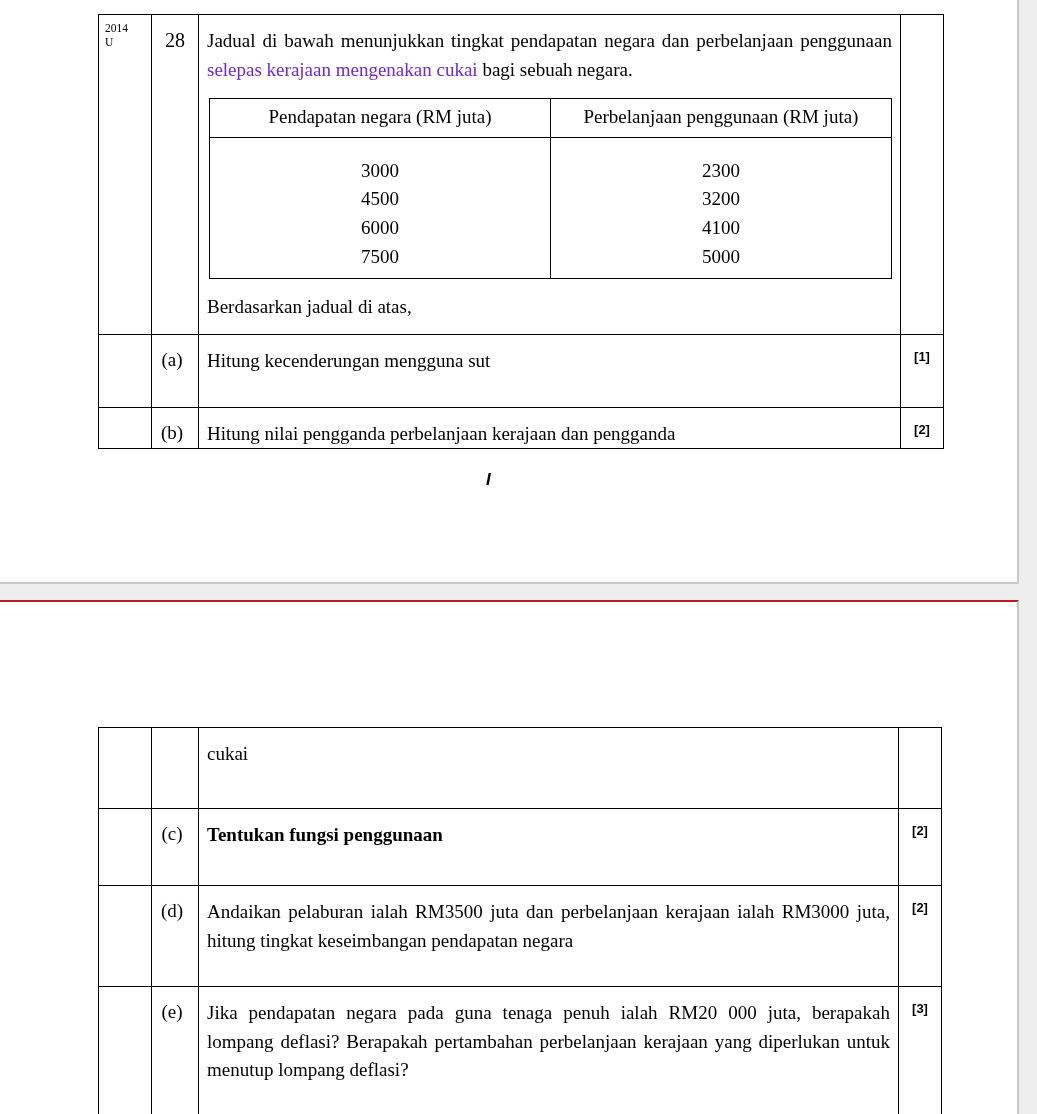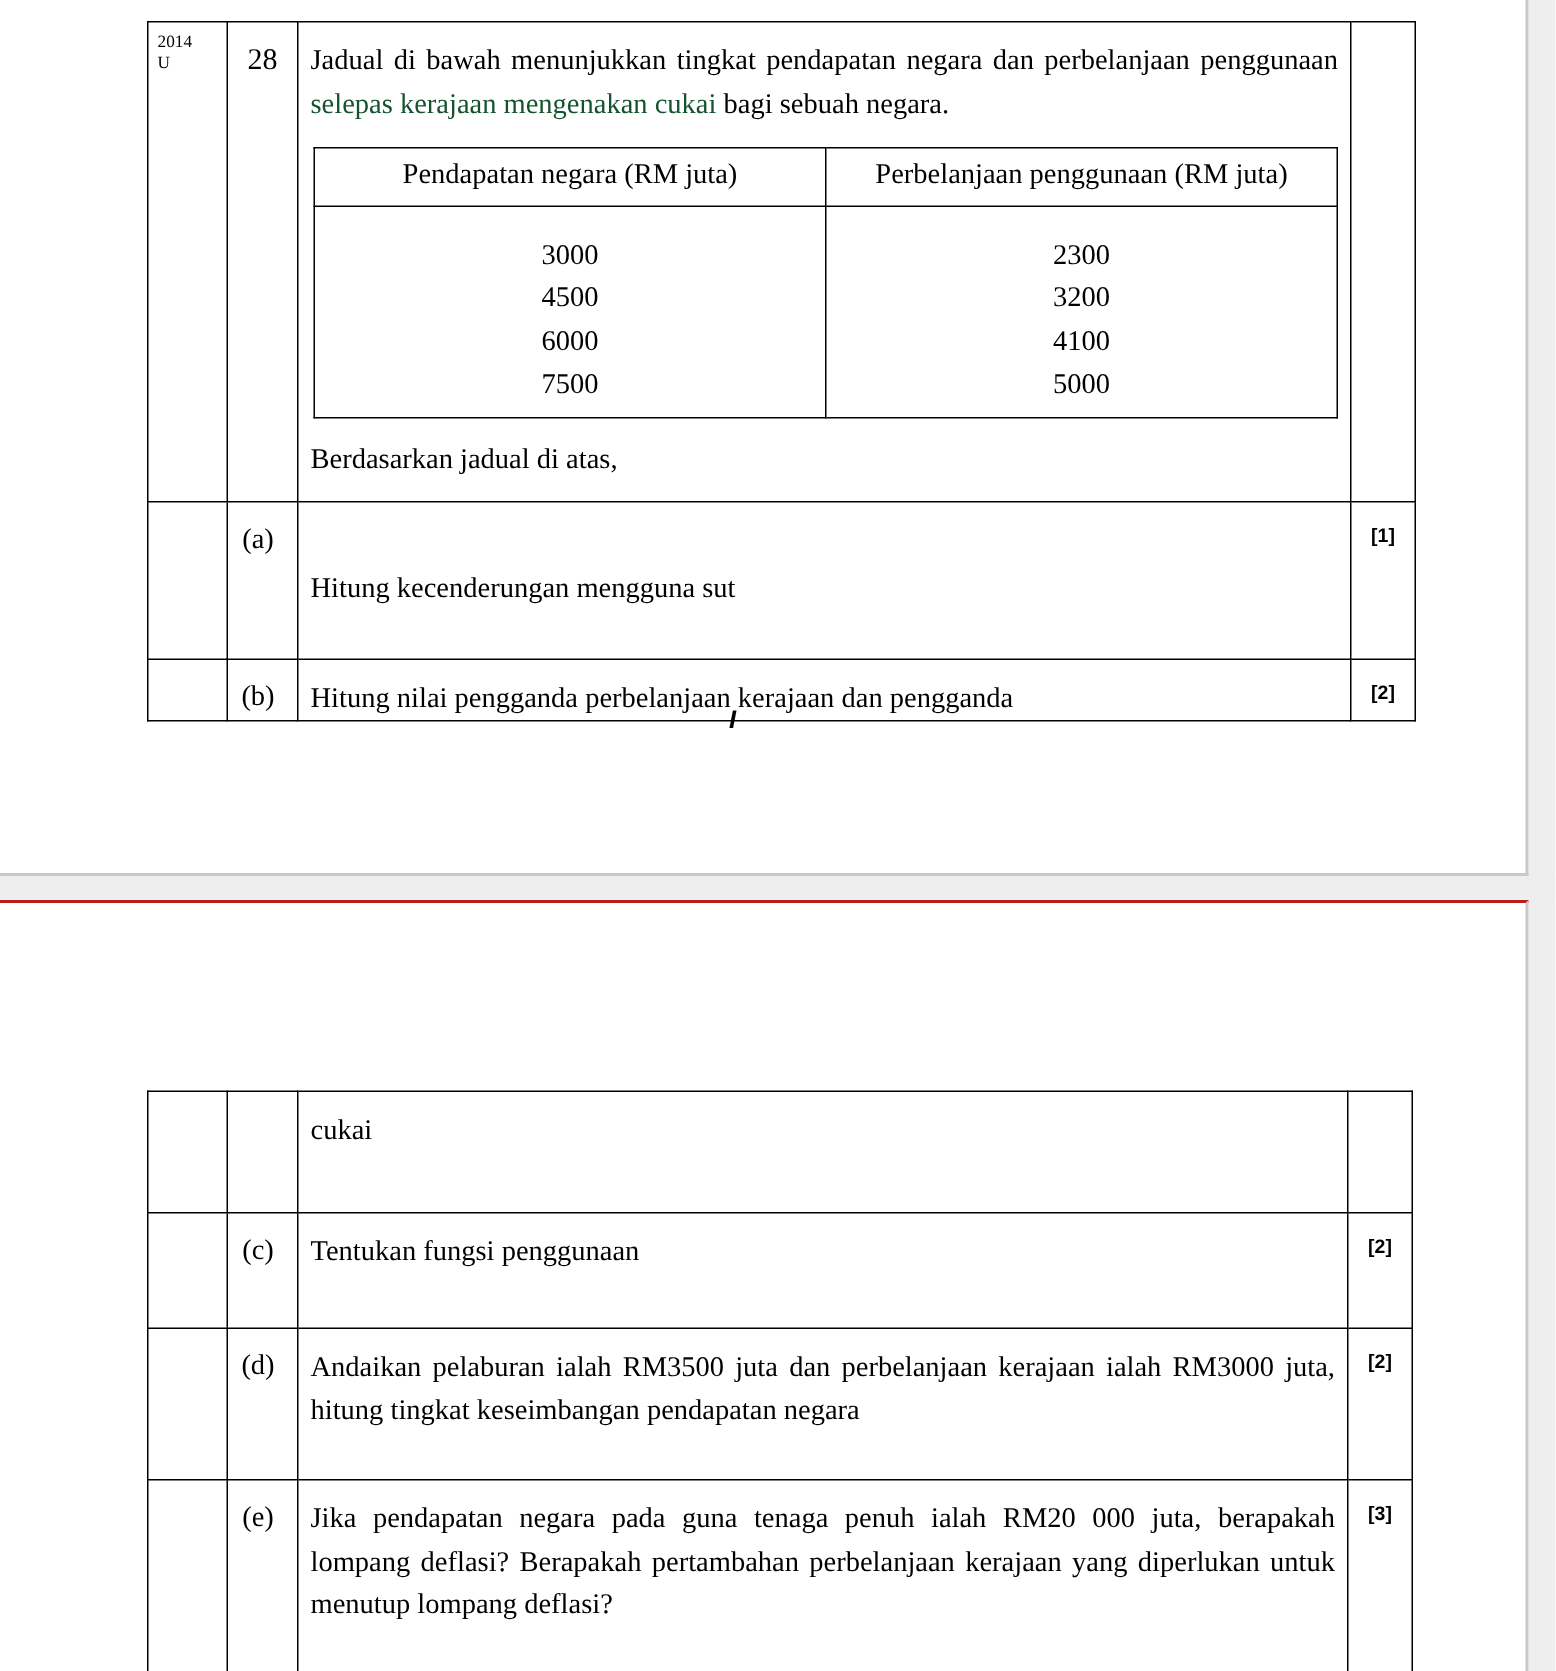--- a/index.html
+++ b/index.html
@@ -96,21 +96,21 @@
   .pad-marks {
     padding: 14px 4px 4px 4px;
     text-align: center;
     font-family: "Liberation Sans", "DejaVu Sans", sans-serif;
     font-size: 13px;
     font-weight: bold;
     line-height: 1.2;
   }
 
   .hl {
-    color: #14532d;
+    color: #6d28d9;
   }
 
   .para {
     margin: 0;
   }
   .para.tight {
     text-align: justify;
   }
 
   
@@ -152,24 +152,24 @@
     position: absolute;
     left: 486px;
     top: 470px;
     font-family: "Liberation Sans", "DejaVu Sans", sans-serif;
     font-style: italic;
     font-weight: bold;
     font-size: 17px;
     color: #000000;
   }
 
-  .row-a-body  { height: 52px; margin-top: 32px; }
+  .row-a-body  { height: 52px; }
   .row-b-body  { height: 18px; }
   .row-cukai   { height: 60px; }
-  .row-c       { height: 56px; }
+  .row-c       { height: 56px; font-weight: bold; }
   .row-d       { height: 80px; }
   .row-e       { height: 144px; }
 </style>
 </head>
 <body>
 
 <div id="viewer">
 
   <div class="page page-1">
 

